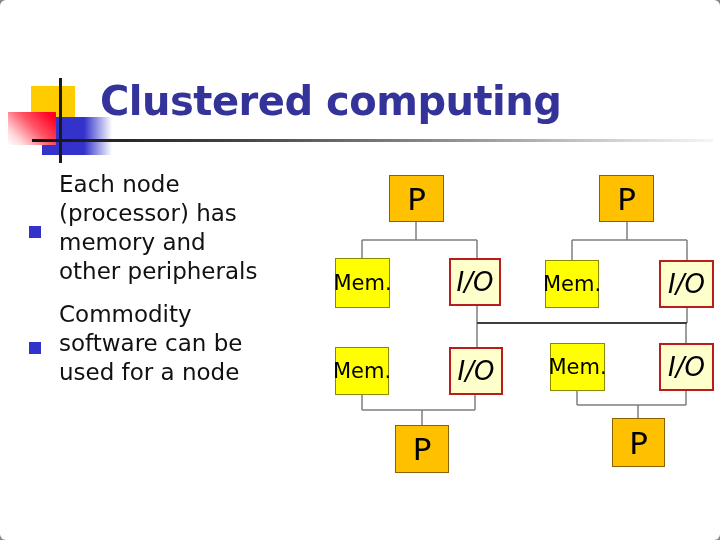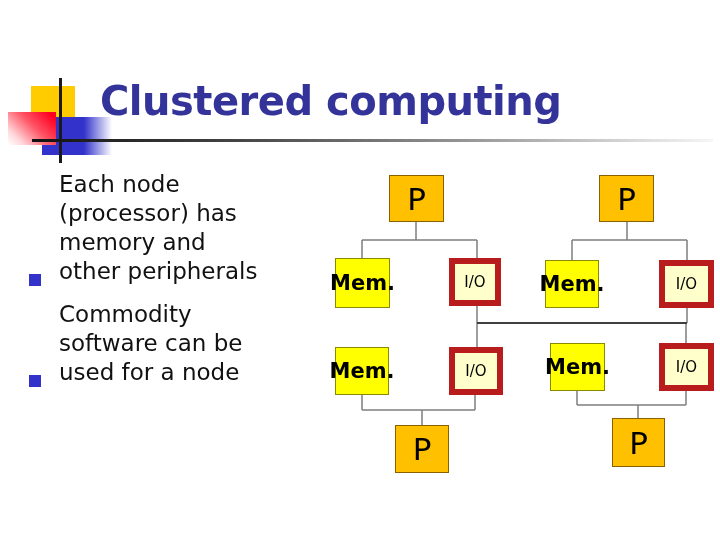--- a/index.html
+++ b/index.html
@@ -1,52 +1,52 @@
 <!DOCTYPE html>
 <html style="--title: #333399; --bullet-marker: #3333CC; --processor: #FFC000; --memory: #FFFF00; --io: #FFFFCC; --connector: #7F7F7F; --bus: #3F3F3F; --decor-yellow: #FFCC00; --decor-blue: #3333CC; --decor-red: #FF0022;"><head>
 <meta charset="utf-8">
 <style>
   html,body{margin:0;padding:0;background:#888;}
   .slide{
     position:relative; width:720px; height:540px; background:#ffffff;
-    overflow:hidden; font-family:"DejaVu Sans", sans-serif; margin:0 auto;
+    overflow:hidden; font-family:"DejaVu Sans", sans-serif; margin:0 auto;border-radius:6px;
   }
   
   .decor-yellow{position:absolute;left:31px;top:86px;width:44px;height:32px;
     background:var(--decor-yellow);z-index:1;}
   .decor-blue{position:absolute;left:42px;top:117px;width:70px;height:38px;
     background:linear-gradient(to right, var(--decor-blue) 0%, var(--decor-blue) 60%, rgba(51,51,204,0) 100%);
     z-index:2;}
   .decor-red{position:absolute;left:8px;top:112px;width:48px;height:33px;
     background:linear-gradient(225deg, var(--decor-red) 10%, #ff5566 45%, #ffd6da 80%, #ffffff 100%);
     z-index:3;}
   .decor-vline{position:absolute;left:59px;top:78px;width:2.5px;height:85px;
     background:#1a1a1a;z-index:4;}
   .title-rule{position:absolute;left:32px;top:139px;width:681px;height:2.5px;
     background:linear-gradient(to right,#111 0%,#444 30%,#999 65%,#ddd 90%,#f5f5f5 100%);
     z-index:4;}
   
   .title{position:absolute;left:100px;top:78px;font-size:40px;font-weight:bold;
     letter-spacing:-0.5px;color:var(--title);white-space:nowrap;z-index:5;}
   
   .bullets{position:absolute;left:29px;top:170px;width:238px;z-index:5;}
-  .bullet-item{display:flex;align-items:flex-end;margin-bottom:14px;}
+  .bullet-item{display:flex;align-items:center;margin-bottom:14px;}
   .bullet-marker{flex:0 0 12px;width:12px;height:12px;margin-top:9px;margin-right:18px;
     background:var(--bullet-marker);}
   .bullet-text{font-size:23px;line-height:1.26;color:#111;}
   
   .diagram{position:absolute;left:0;top:0;width:720px;height:540px;z-index:5;}
   .connectors{position:absolute;left:0;top:0;}
   .connectors .wire{stroke:var(--connector);stroke-width:1.5;fill:none;}
   .connectors .bus{stroke:var(--bus);stroke-width:2.2;fill:none;}
   .box{position:absolute;display:flex;align-items:center;justify-content:center;
     box-sizing:border-box;color:#000;}
   .box.p{background:var(--processor);border:1.5px solid #8a6100;font-size:31px;}
-  .box.mem{background:var(--memory);border:1px solid #8a8a00;font-size:21px;font-weight:bold;}
-  .box.io{background:var(--io);border:6px solid #b91c1c;font-size:15px;}
+  .box.mem{background:var(--memory);border:1px solid #8a8a00;font-size:21px;}
+  .box.io{background:var(--io);border:2px solid #b91c1c;font-size:26px;font-style:italic;}
   
   .tl-p {left:389px;top:175px;width:55px;height:47px;}
   .tl-mem{left:335px;top:258px;width:55px;height:50px;}
   .tl-io {left:449px;top:258px;width:52px;height:48px;}
   .tr-p {left:599px;top:175px;width:55px;height:47px;}
   .tr-mem{left:545px;top:260px;width:54px;height:48px;}
   .tr-io {left:659px;top:260px;width:55px;height:48px;}
   .bl-mem{left:335px;top:347px;width:54px;height:48px;}
   .bl-io {left:449px;top:347px;width:54px;height:48px;}
   .bl-p {left:395px;top:425px;width:54px;height:48px;}

